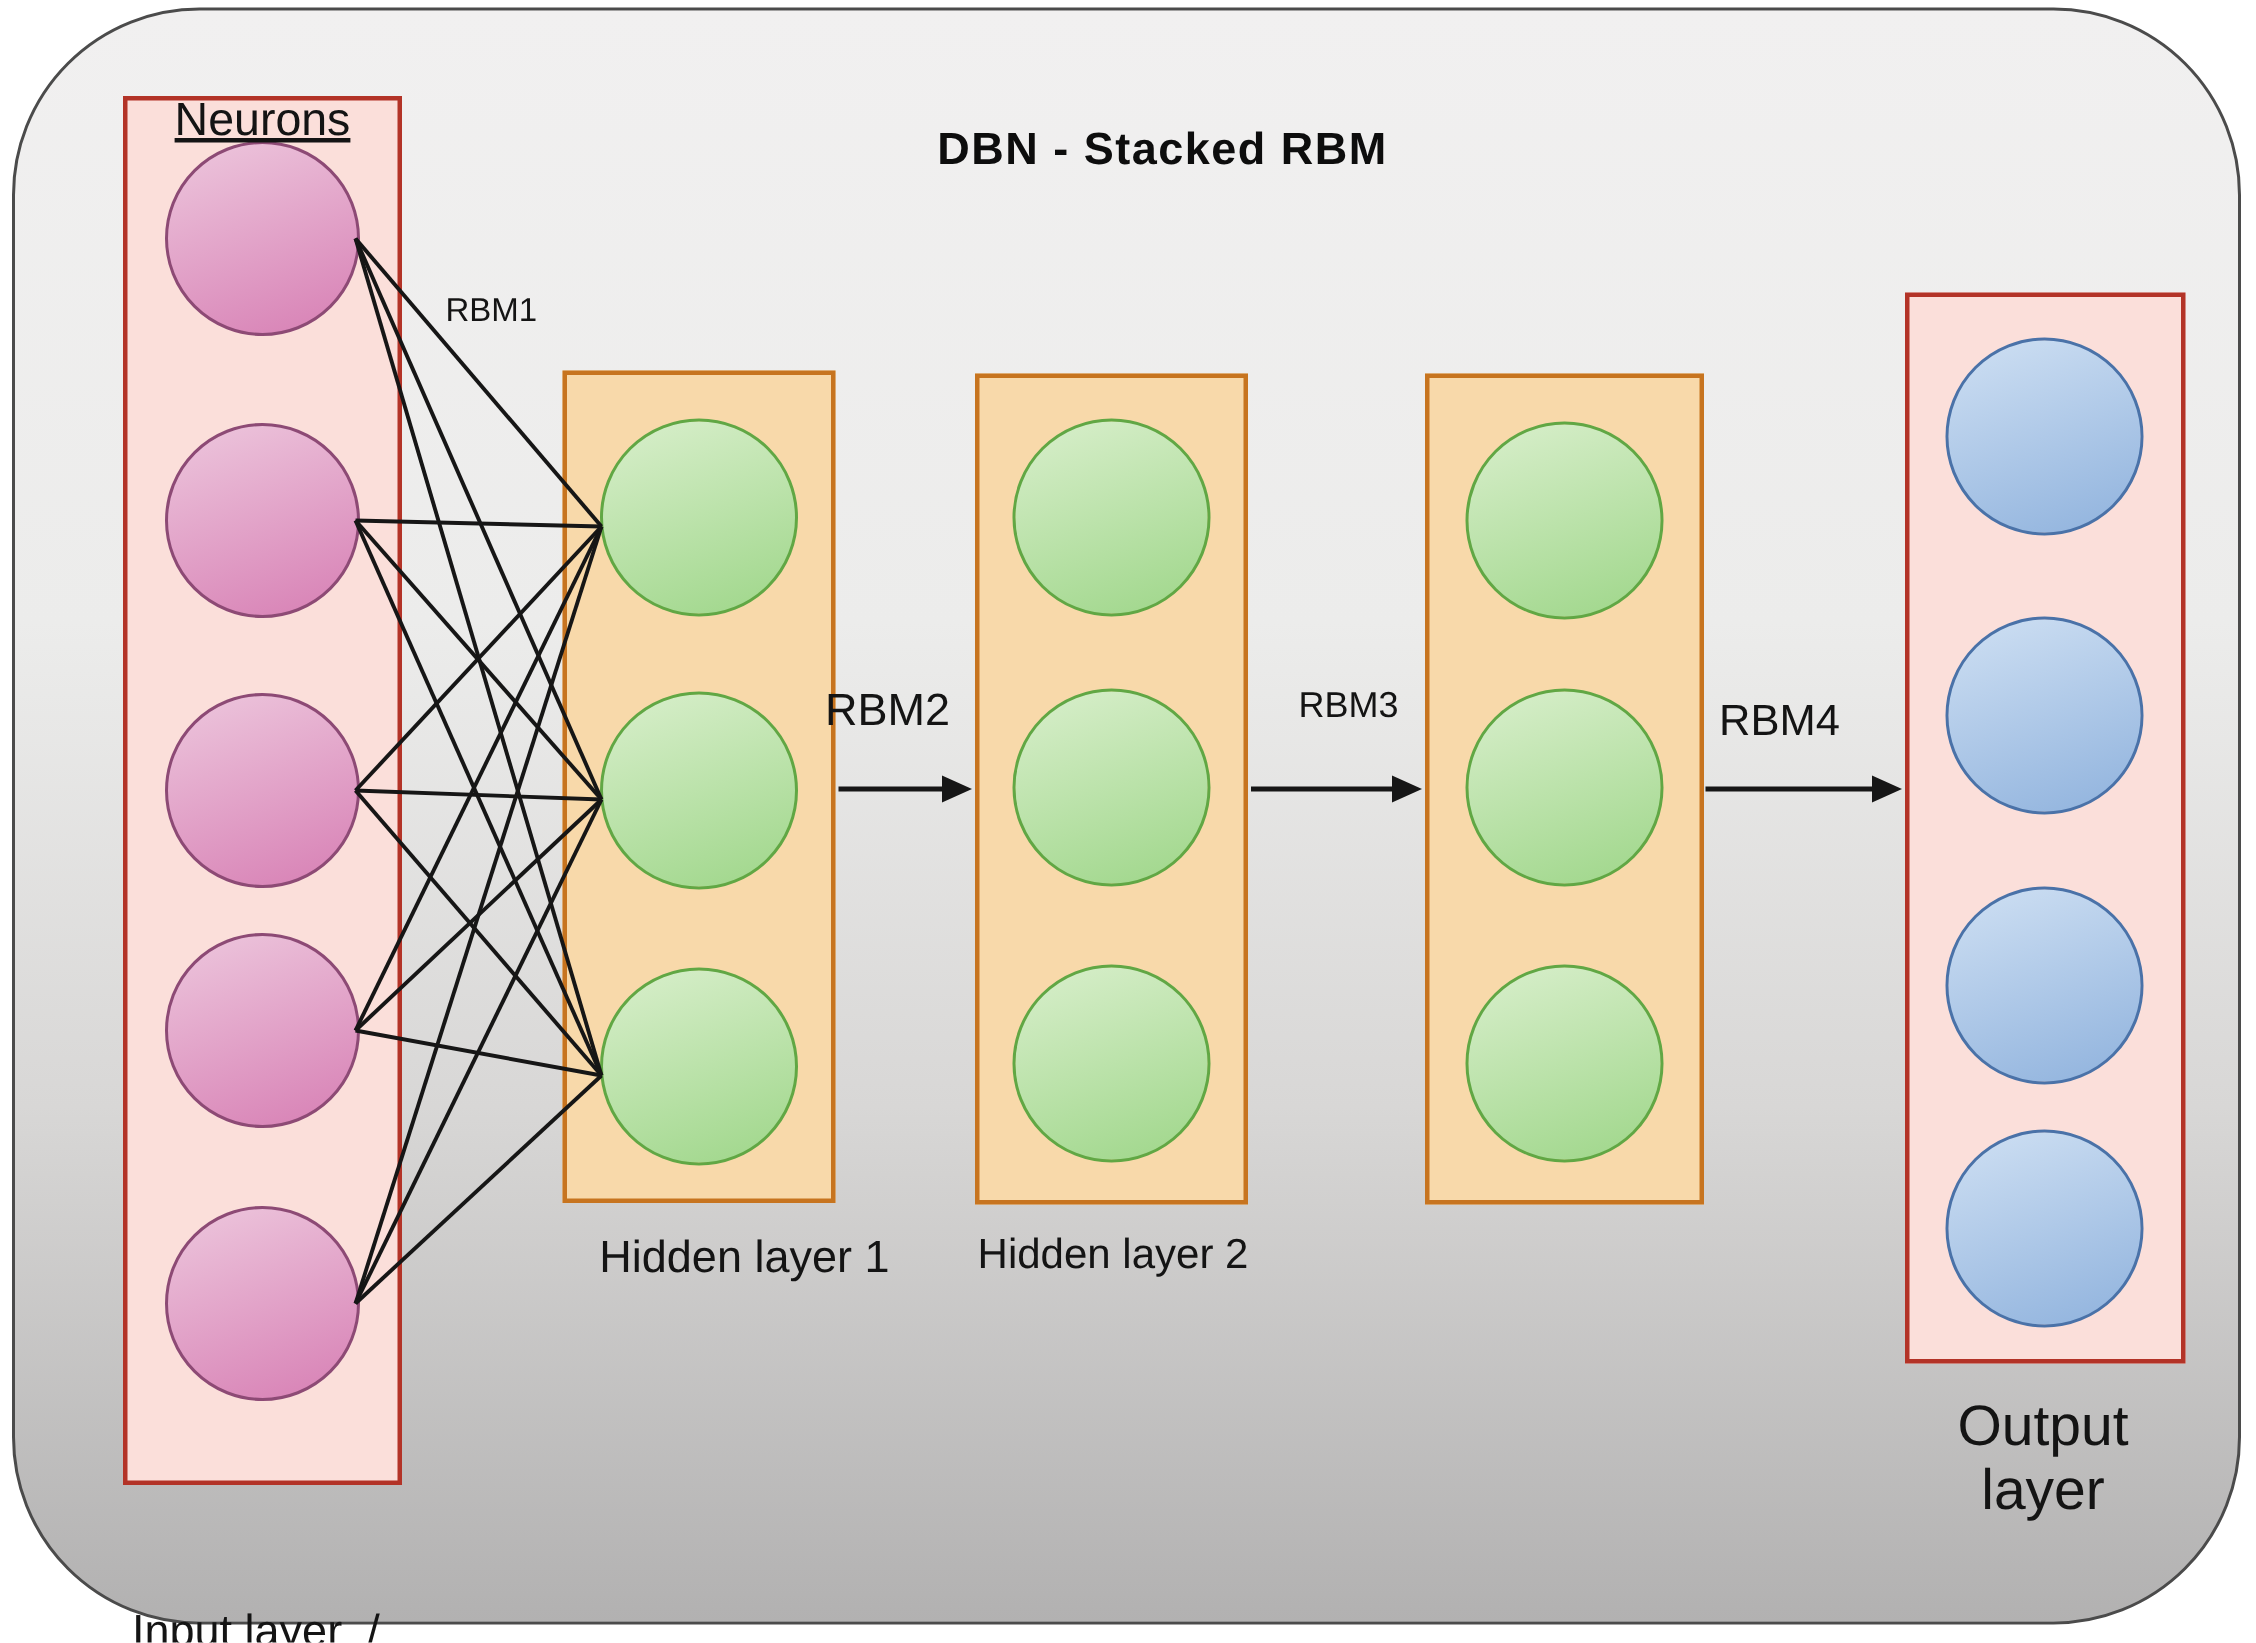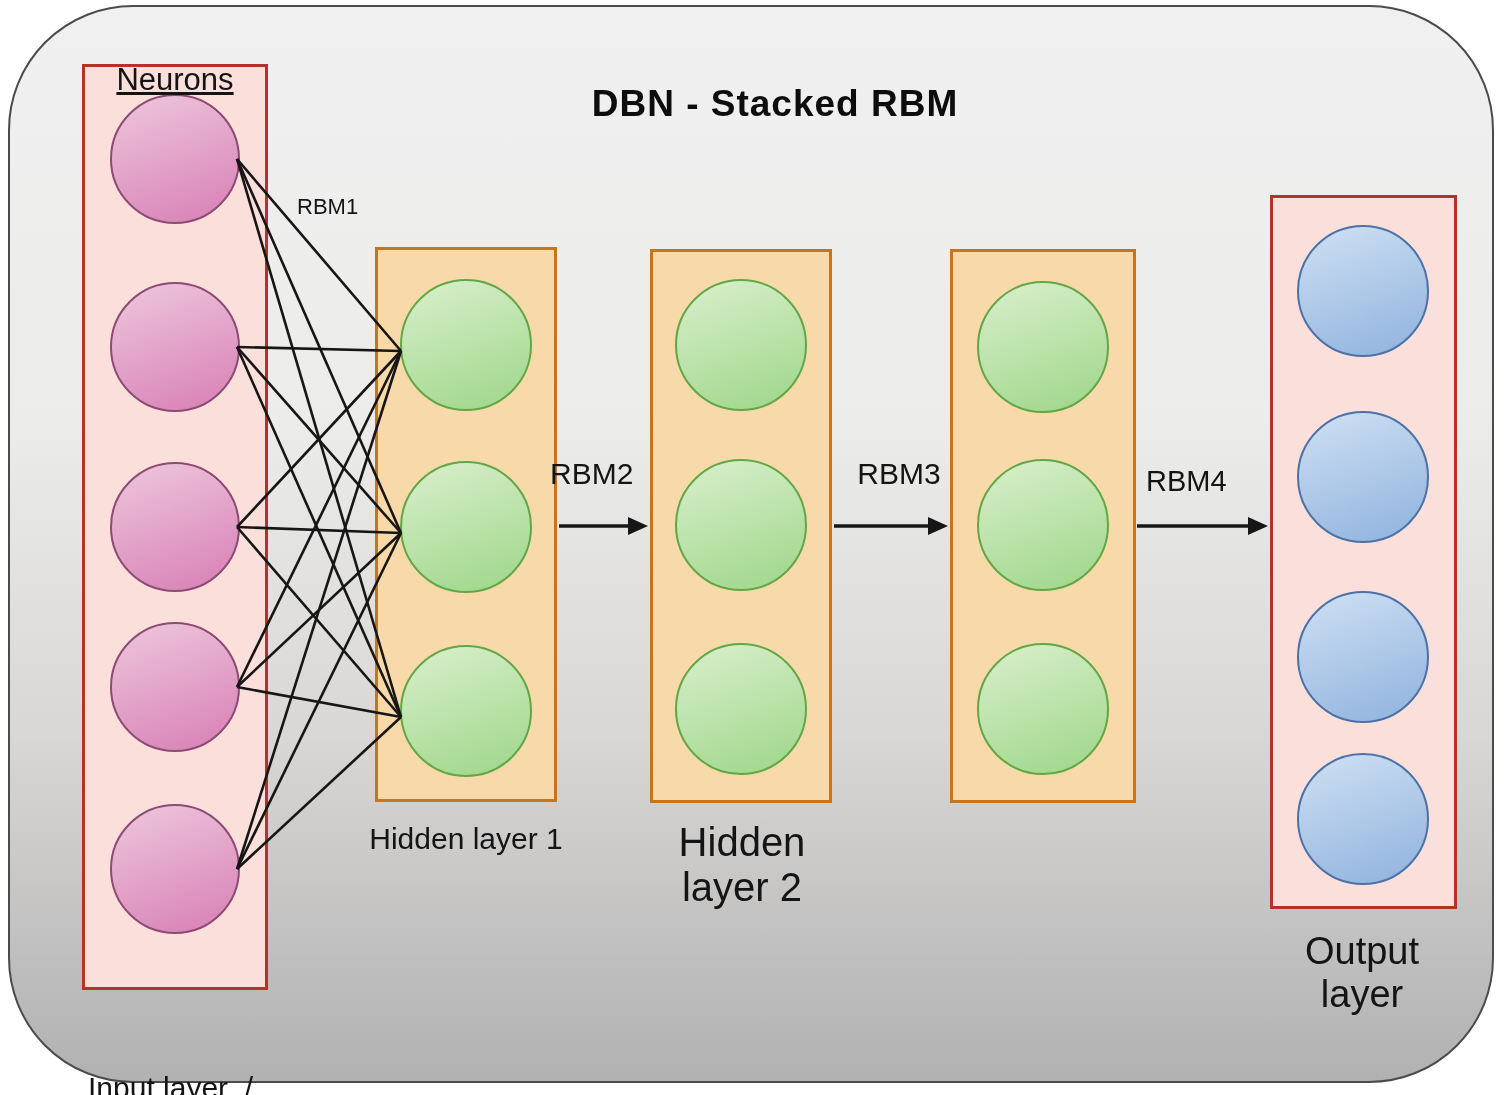--- a/index.html
+++ b/index.html
@@ -4,37 +4,37 @@
 <style>
   html,body{margin:0;padding:0;background:#ffffff;}
   body{width:1504px;height:1095px;position:relative;font-family:"Liberation Sans",sans-serif;overflow:hidden;}
   .canvas{
     position:absolute;left:8px;top:5px;width:1486px;height:1078px;
     border-radius:125px;border:2px solid #4b4b4b;box-sizing:border-box;
     background:linear-gradient(180deg,#f1f0f0 0%,#ececeb 38%,#d8d7d6 68%,#b2b1b1 100%);
   }
   .title{
     position:absolute;left:0;right:0;top:76px;text-align:center;
-    font-size:37px;font-weight:bold;color:#0d0d0d;letter-spacing:1px;padding-left:48px;
+    font-size:30px;font-weight:bold;color:#0d0d0d;letter-spacing:1px;padding-left:48px;
   }
   .box{position:absolute;box-sizing:border-box;}
   #input-box{left:72px;top:57px;width:186px;height:926px;}
   #hidden-box-1{left:365px;top:240px;width:182px;height:555px;}
   #hidden-box-2{left:640px;top:242px;width:182px;height:554px;}
   #hidden-box-3{left:940px;top:242px;width:186px;height:554px;}
   #output-box{left:1260px;top:188px;width:187px;height:714px;}
   .node{position:absolute;border-radius:50%;box-sizing:border-box;}
   .lbl{position:absolute;font-size:29px;color:#141414;}
   #neurons-label{left:72px;top:55px;width:186px;text-align:center;font-size:31px;text-decoration:underline;}
   #rbm1-label{left:287px;top:187px;font-size:22px;}
   #rbm2-label{left:540px;top:450px;width:98px;text-align:left;font-size:30px;}
-  #rbm3-label{left:840px;top:450px;width:98px;text-align:center;font-size:30px;}
+  #rbm3-label{left:840px;top:450px;width:98px;text-align:center;font-size:24px;}
   #rbm4-label{left:1136px;top:458px;width:100px;text-align:left;font-size:29px;}
-  #hidden1-label{left:350px;top:815px;width:212px;text-align:center;font-size:30px;}
-  #hidden2-label{left:626px;top:813px;width:212px;text-align:center;font-size:40px;}
+  #hidden1-label{left:371px;top:815px;width:212px;text-align:right;font-size:30px;}
+  #hidden2-label{left:626px;top:813px;width:212px;text-align:center;font-size:28px;}
   #hidden3-label{left:926px;top:813px;width:214px;text-align:center;font-size:30px;}
   #output-label{left:1252px;top:923px;width:200px;text-align:center;font-size:38px;}
   #input-label{left:78px;top:986px;font-size:30px;line-height:38px;white-space:pre;}
   #wires{position:absolute;left:0;top:0;pointer-events:none;}
 </style>
 </head>
 <body>
 
 <div class="canvas">
   <div class="title">DBN - Stacked RBM</div>

